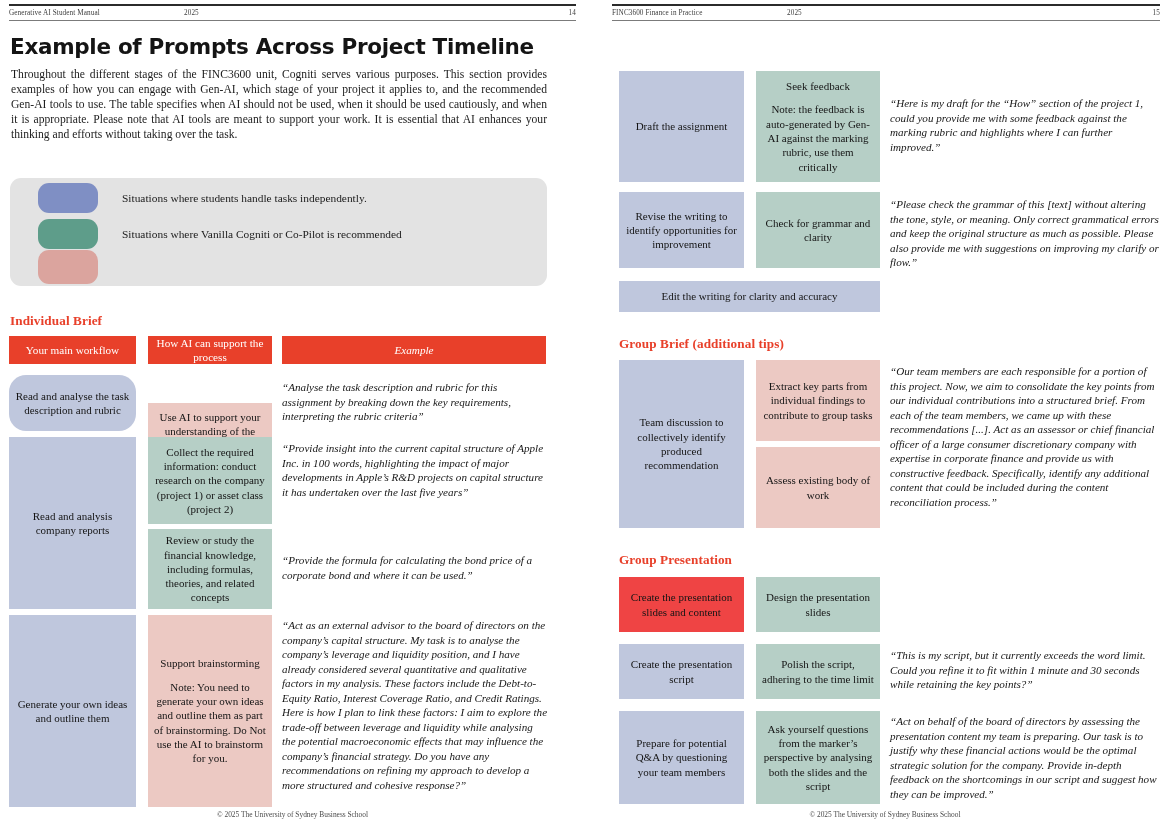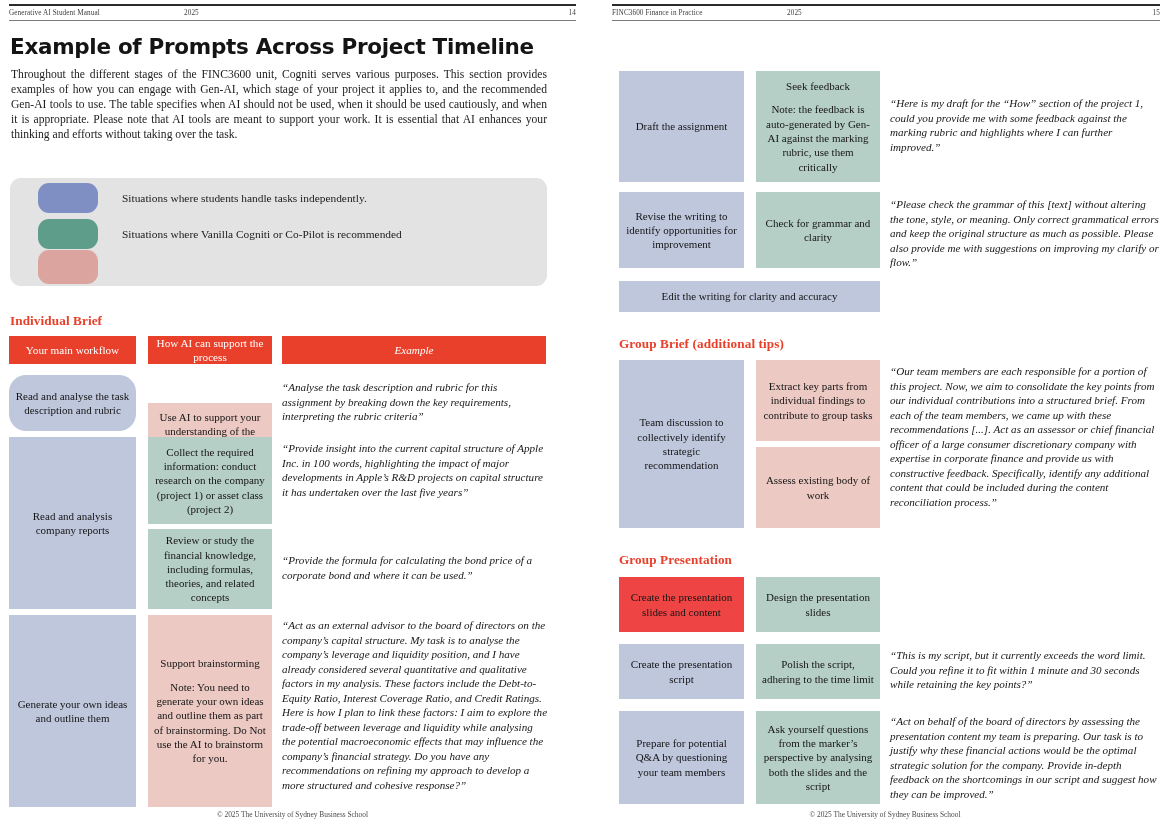--- a/index.html
+++ b/index.html
@@ -172,21 +172,21 @@
     <div class="example" style="left:290px; top:96px; width:272px;">“Here is my draft for the “How” section of the project 1, could you provide me with some feedback against the marking rubric and highlights where I can further improved.”</div>
 
     <div class="cell" style="left:19px;  top:192px; width:125px; height:76px; background:#bfc7dd;">Revise the writing to identify opportunities for improvement</div>
     <div class="cell" style="left:156px; top:192px; width:124px; height:76px; background:#b6cfc6;">Check for grammar and clarity</div>
     <div class="example" style="left:290px; top:197px; width:272px;">“Please check the grammar of this [text] without altering the tone, style, or meaning. Only correct grammatical errors and keep the original structure as much as possible. Please also provide me with suggestions on improving my clarify or flow.”</div>
 
     <div class="cell" style="left:19px; top:281px; width:261px; height:31px; background:#bfc7dd;">Edit the writing for clarity and accuracy</div>
 
     <div class="sec-head" style="left:19px; top:336px;">Group Brief (additional tips)</div>
 
-    <div class="cell" style="left:19px;  top:360px; width:125px; height:168px; background:#bfc7dd;">Team discussion to collectively identify strategic recommendation</div>
+    <div class="cell" style="left:19px;  top:360px; width:125px; height:168px; background:#bfc7dd;">Team discussion to collectively identify produced recommendation</div>
     <div class="cell" style="left:156px; top:360px; width:124px; height:81px; background:#ecc9c3;">Extract key parts from individual findings to contribute to group tasks</div>
     <div class="cell" style="left:156px; top:447px; width:124px; height:81px; background:#ecc9c3;">Assess existing body of work</div>
     <div class="example" style="left:290px; top:364px; width:272px;">“Our team members are each responsible for a portion of this project. Now, we aim to consolidate the key points from our individual contributions into a structured brief. From each of the team members, we came up with these recommendations [...]. Act as an assessor or chief financial officer of a large consumer discretionary company with expertise in corporate finance and provide us with constructive feedback. Specifically, identify any additional content that could be included during the content reconciliation process.”</div>
 
     <div class="sec-head" style="left:19px; top:552px;">Group Presentation</div>
 
     <div class="cell" style="left:19px;  top:577px; width:125px; height:55px; background:#ef4444;">Create the presentation slides and content</div>
     <div class="cell" style="left:156px; top:577px; width:124px; height:55px; background:#b6cfc6;text-align:center;">Design the presentation slides</div>
 
     <div class="cell" style="left:19px;  top:644px; width:125px; height:55px; background:#bfc7dd;">Create the presentation script</div>

